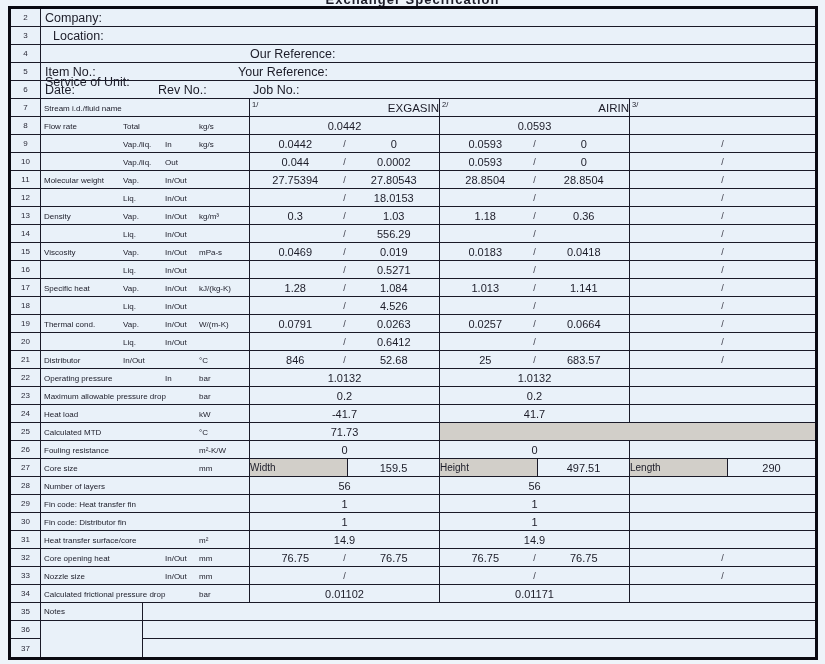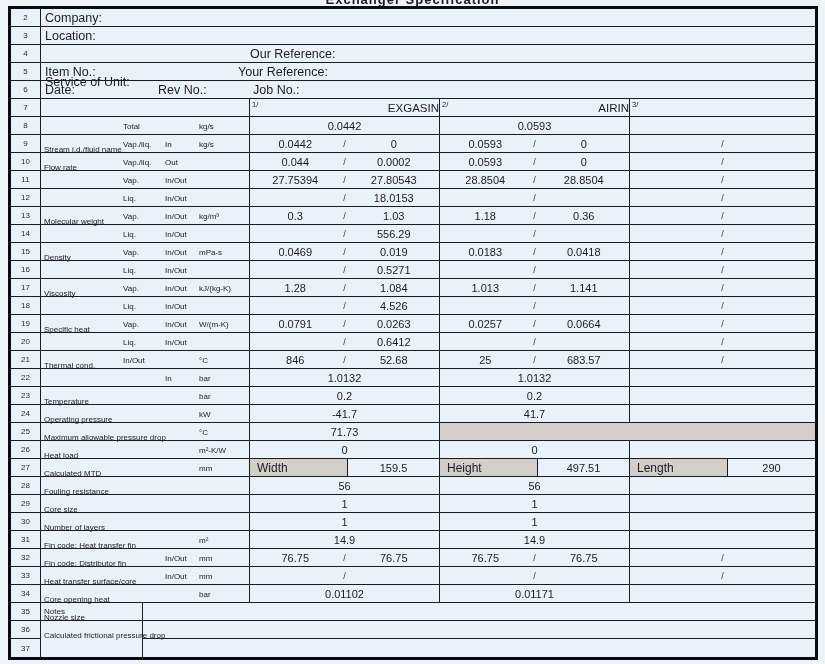--- a/index.html
+++ b/index.html
@@ -14,34 +14,34 @@
   .row{display:flex;height:18px;background:var(--cell-bg);}
   .numcell{width:30px;flex:0 0 30px;border-right:1px solid var(--grid);border-bottom:1px solid var(--grid);
     font-size:8px;display:flex;align-items:center;justify-content:center;color:#2a2a38;}
   .row:last-child .numcell,.row:last-child .labelcell,.row:last-child .scell,
   .row:last-child .freecell,.row:last-child .notelabel,.row:last-child .noteval{border-bottom:none;}
   .freecell{flex:1;position:relative;border-bottom:1px solid var(--grid);font-size:12.5px;}
   .freecell span{position:absolute;top:50%;transform:translateY(-50%);white-space:nowrap;}
   .labelcell{width:209px;flex:0 0 209px;position:relative;border-right:1px solid var(--grid);
     border-bottom:1px solid var(--grid);font-size:8px;}
   .labelcell span{position:absolute;top:50%;transform:translateY(-50%);white-space:nowrap;}
-  .labelcell .ln{left:3px;margin-top:41px;}
+  .labelcell .ln{left:3px;}
   .labelcell .s1{left:82px;}
   .labelcell .s2{left:124px;}
   .labelcell .un{left:158px;width:48px;text-align:left;}
   .scell{width:190px;flex:0 0 190px;border-right:1px solid var(--grid);border-bottom:1px solid var(--grid);
     display:flex;align-items:center;position:relative;font-size:11px;}
   .scell.last{flex:1 1 auto;border-right:none;}
   .half{flex:1;text-align:center;white-space:nowrap;}
   .slash{width:8px;text-align:center;font-size:9px;color:#3a3a46;}
   .v-single{flex:1;text-align:center;white-space:nowrap;}
   .prefix{position:absolute;left:2px;top:1px;font-size:7.5px;}
   .sname{flex:1;text-align:right;font-size:11.5px;}
   .dimlabel{width:98px;flex:0 0 98px;background:var(--gray);border-right:1px solid var(--grid);
-    font-size:12px;height:100%;display:flex;align-items:center;padding-left:7px;}
+    font-size:10px;height:100%;display:flex;align-items:center;padding-left:0;}
   .dimval{flex:1;text-align:center;}
   .grayfill{flex:1;background:var(--gray);height:100%;}
   .notelabel{width:102px;flex:0 0 102px;border-right:1px solid var(--grid);border-bottom:1px solid var(--grid);
     font-size:8px;display:flex;align-items:center;padding-left:3px;}
   .notelabel.merged{border-bottom:none;}
   .noteval{flex:1;border-bottom:1px solid var(--grid);}
 </style>
 </head>
 <body>
 
@@ -52,21 +52,21 @@
   <div class="sheet">
       <div class="row">
         <div class="numcell">2</div>
         <div class="freecell">
           <span style="left: 4px;">Company:</span>
         </div>
       </div>
       <div class="row">
         <div class="numcell">3</div>
         <div class="freecell">
-          <span style="left: 4px;">Location:</span>
+          <span style="left: 12px;">Location:</span>
         </div>
       </div>
       <div class="row">
         <div class="numcell">4</div>
         <div class="freecell">
           <span style="left: 4px; margin-top: 28px;">Service of Unit:</span>
           <span style="left: 209px;">Our Reference:</span>
         </div>
       </div>
       <div class="row">
@@ -387,21 +387,21 @@
         </div>
         <div class="scell last">
           <span class="half"></span>
           <span class="slash">/</span>
           <span class="half"></span>
         </div>
       </div>
       <div class="row">
         <div class="numcell">21</div>
         <div class="labelcell">
-          <span class="ln">Temperature</span>
+          <span class="ln">Distributor</span>
           <span class="s1">In/Out</span>
           <span class="un">°C</span>
         </div>
         <div class="scell">
           <span class="half">846</span>
           <span class="slash">/</span>
           <span class="half">52.68</span>
         </div>
         <div class="scell">
           <span class="half">25</span>

